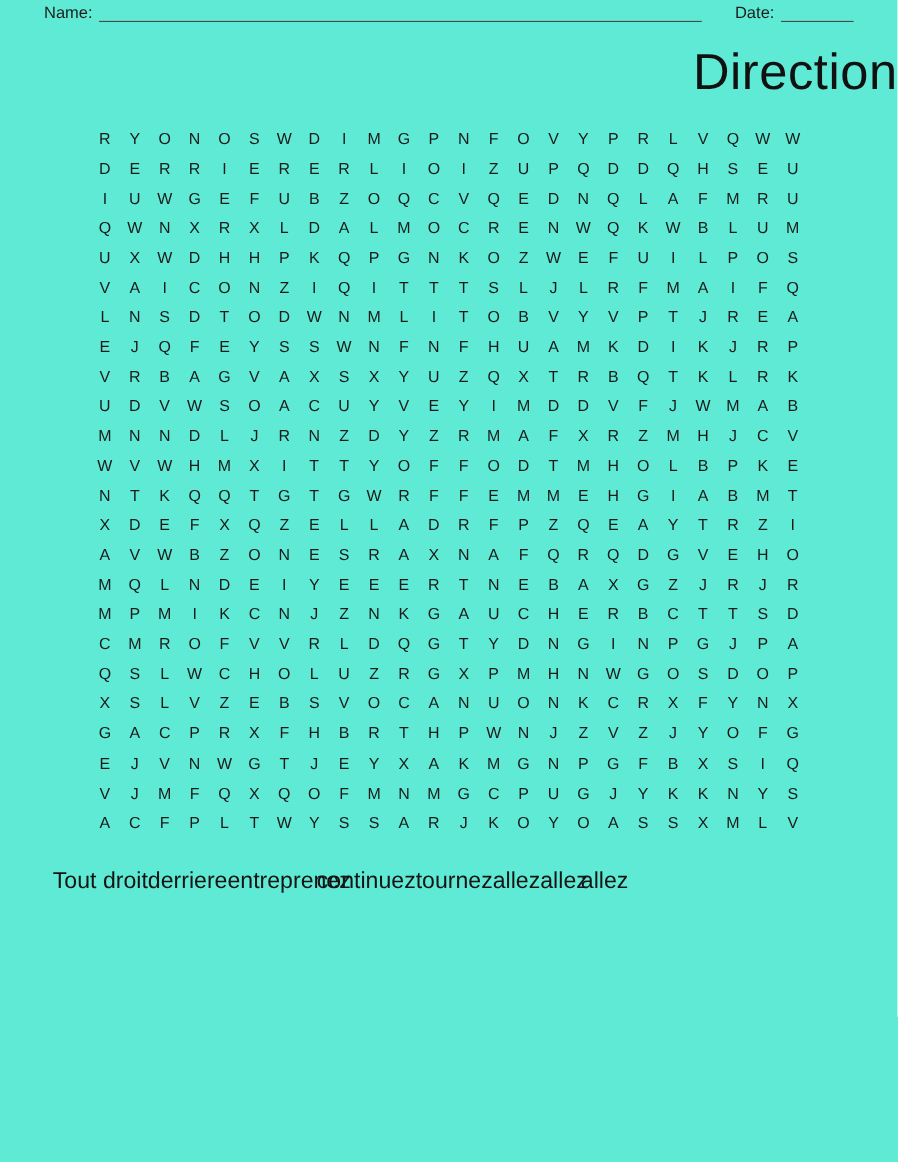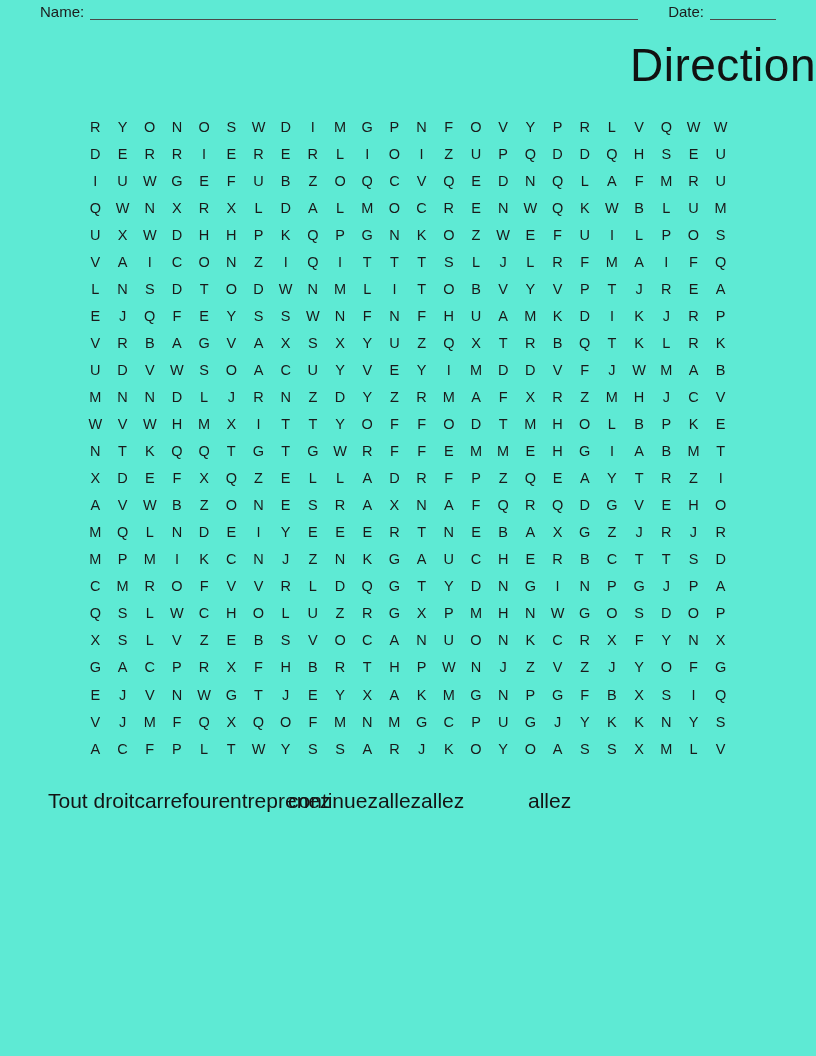--- a/index.html
+++ b/index.html
@@ -654,26 +654,27 @@
       <span>S</span>
       <span>X</span>
       <span>M</span>
       <span>L</span>
       <span>V</span>
     </div>
 
   <div class="words">
     <div class="word-col">
         <div>Tout droit</div>
-        <div>carrefour</div>
+        <div>derriere</div>
         <div>entre</div>
         <div>prenez</div>
       </div>
     <div class="word-col">
         <div>continuez</div>
+        <div>tournez</div>
         <div>allez</div>
         <div>allez</div>
       </div>
     <div class="word-col">
         <div>allez</div>
       </div>
   </div>
 
 </div>
 

